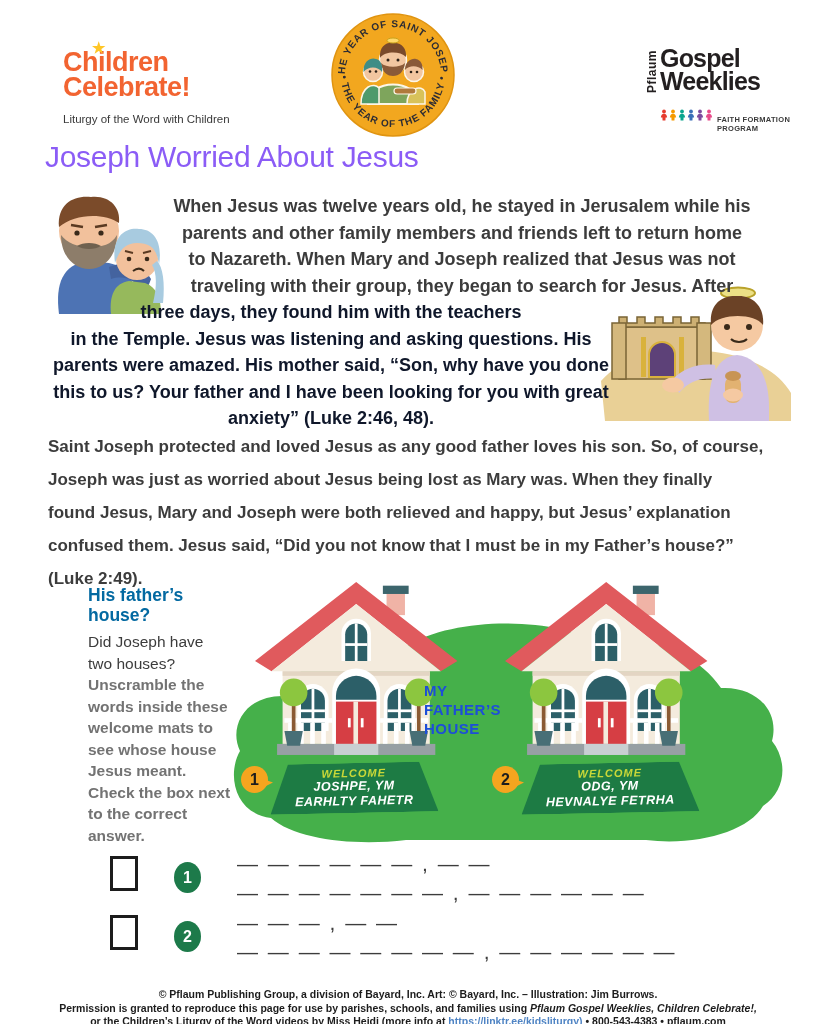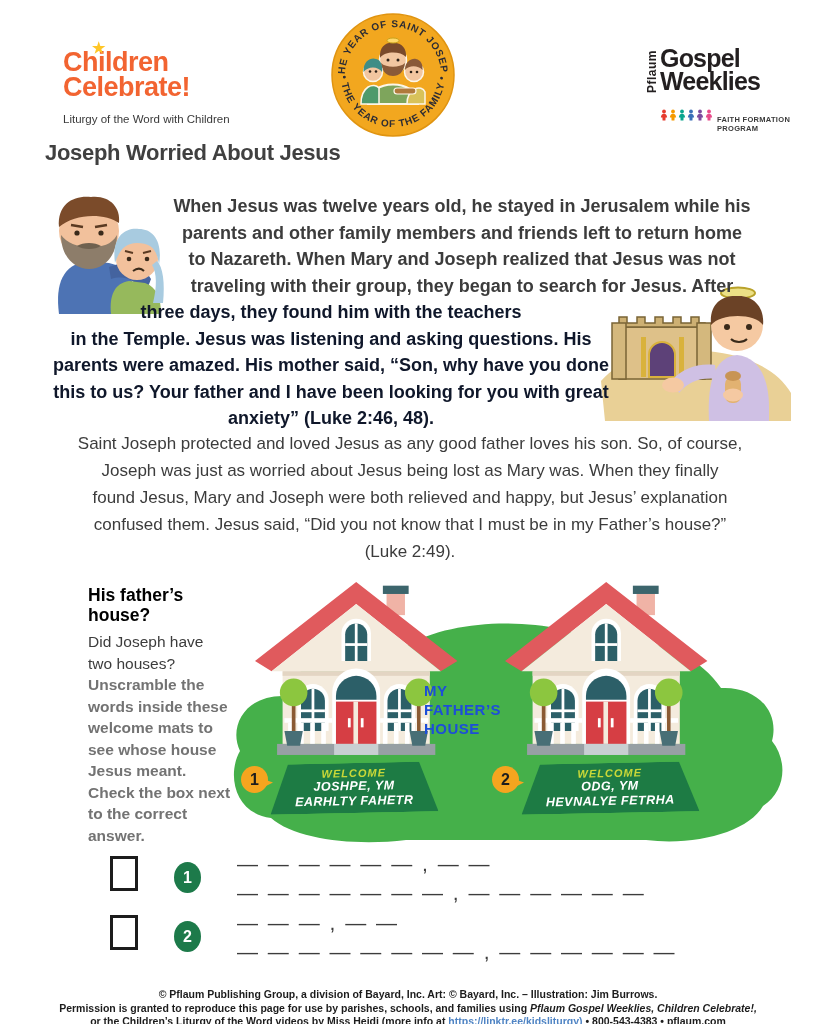--- a/index.html
+++ b/index.html
@@ -19,37 +19,37 @@
 
   .pf-logo { position:absolute; left:646px; top:47px; }
   .pf-row { display:flex; align-items:stretch; }
   .pf-vert { writing-mode:vertical-rl; transform:rotate(180deg); font-size:12px; font-weight:bold;
              color:#231f20; letter-spacing:0.5px; line-height:1; margin-right:2px; }
   .pf-big { font-size:25px; font-weight:800; color:#231f20; line-height:0.92; letter-spacing:-0.8px; }
   .pf-sub { display:flex; align-items:center; gap:1px; margin-top:3px; margin-left:14px; }
   .pf-sub-label { font-size:7.5px; font-weight:bold; color:#3a3a3a; letter-spacing:0.3px; margin-left:3px;margin-top:19px; }
 
   
-  .title { position:absolute; left:45px; top:140px; font-size:22px; font-weight:700; color:#404040; letter-spacing:-0.3px; }
+  .title { position:absolute; left:45px; top:140px; font-size:30px; font-weight:400; color:#8b5cf6; letter-spacing:-0.3px; }
 
   .pre { white-space:pre-line; }
   .para1a { position:absolute; left:168px; top:193px; width:588px; text-align:center;
             font-size:18px; line-height:26.5px; font-weight:bold; color:#3c3c3c; }
   .para1b { position:absolute; left:28px; top:299px; width:606px; text-align:center;
             font-size:18px; line-height:26.5px; font-weight:bold; color:#0f172a; }
   .cite { font-weight:bold; }
-  .para2 { position:absolute; left:48px; top:430px; width:724px; text-align:center;
-           font-size:17px; line-height:27px; font-weight:normal; color:#3c3c3c; }
+  .para2 { position:absolute; left:48px; top:430px; width:724px; text-align:left;
+           font-size:17px; line-height:33px; font-weight:bold; color:#3c3c3c; }
 
   .illus-left { position:absolute; left:25px; top:183px; }
   .illus-right { position:absolute; left:597px; top:281px; }
 
   
   .act-side { position:absolute; left:88px; top:585px; width:165px; }
-  .act-head { color:#000000; font-size:17.5px; font-weight:800; line-height:1.15; margin-bottom:6px; }
+  .act-head { color:#0369a1; font-size:17.5px; font-weight:800; line-height:1.15; margin-bottom:6px; }
   .act-intro { font-size:15.5px; line-height:21.5px; color:#3c3c3c; }
   .act-instr { font-size:15.5px; line-height:21.5px; color:#737373; font-weight:bold; }
 
   .scene { position:absolute; left:226px; top:576px; width:562px; height:276px; }
   .scene svg { position:absolute; left:0; top:0; }
 
   .center-label { position:absolute; left:424px; top:682px; width:108px; text-align:left;
                   color:#1d4ed8; font-weight:800; font-size:15px; line-height:1.25; letter-spacing:0.5px; }
 
   .mat { position:absolute; width:168px; height:50px; padding-top:4px;

